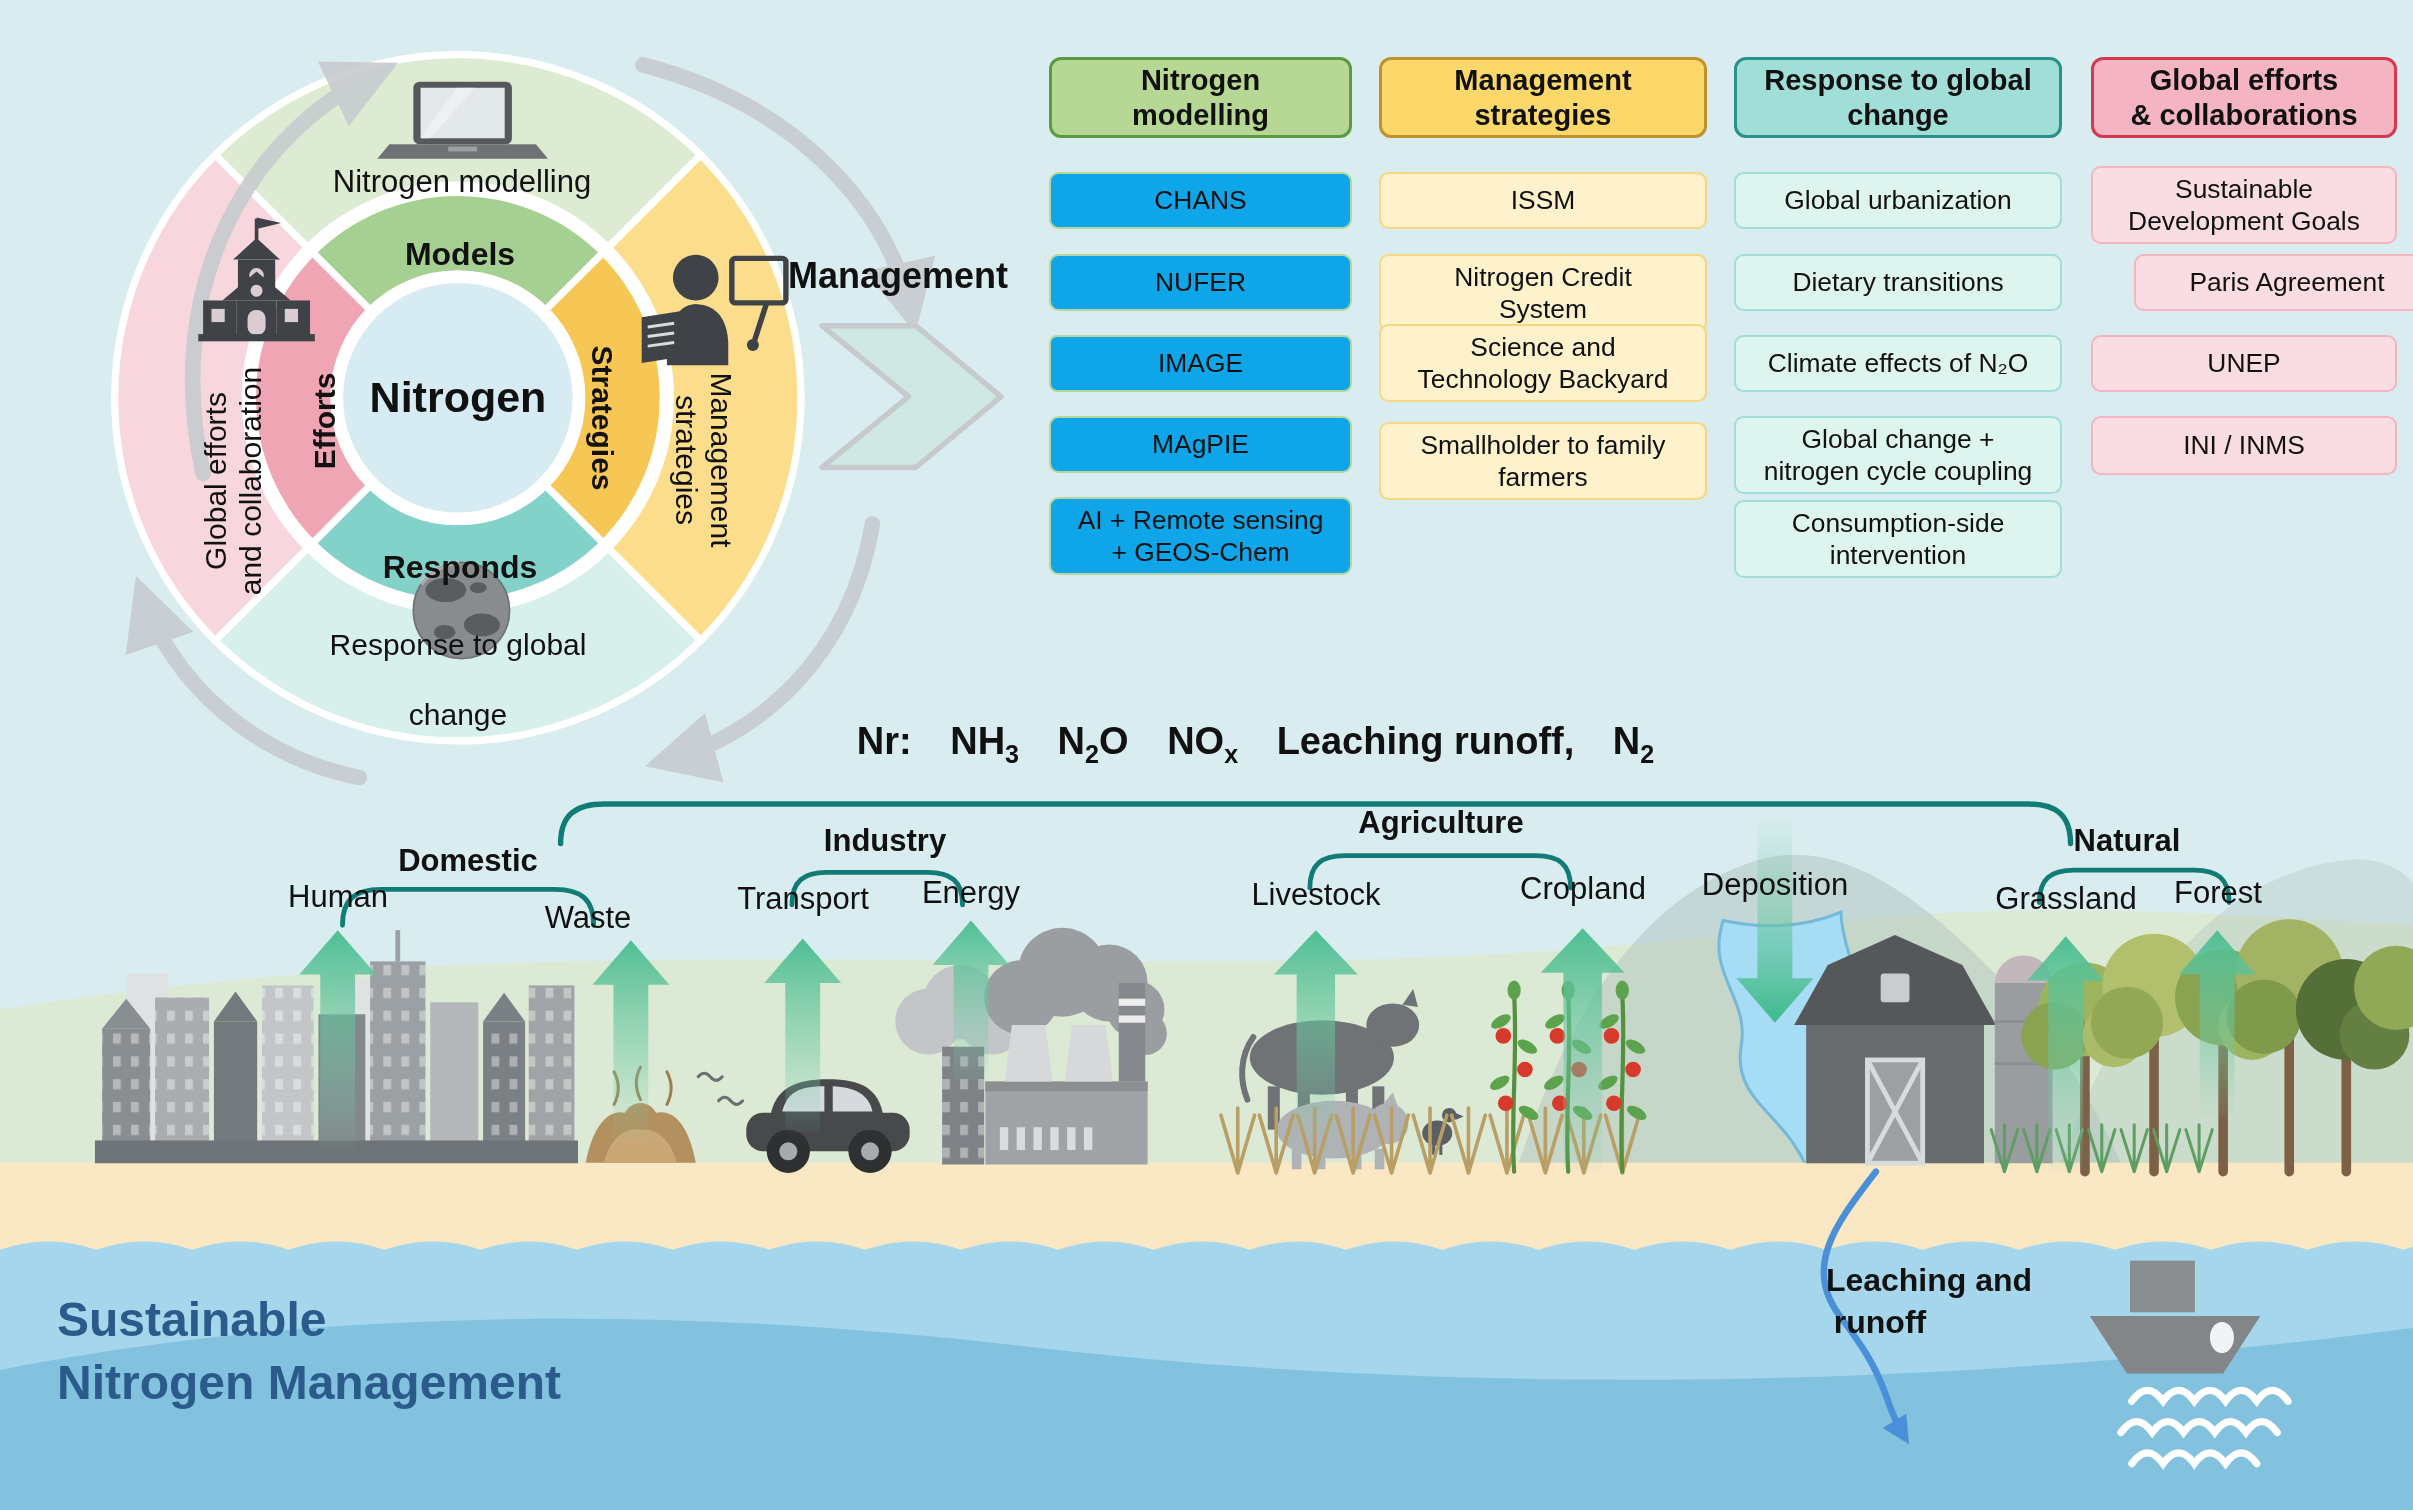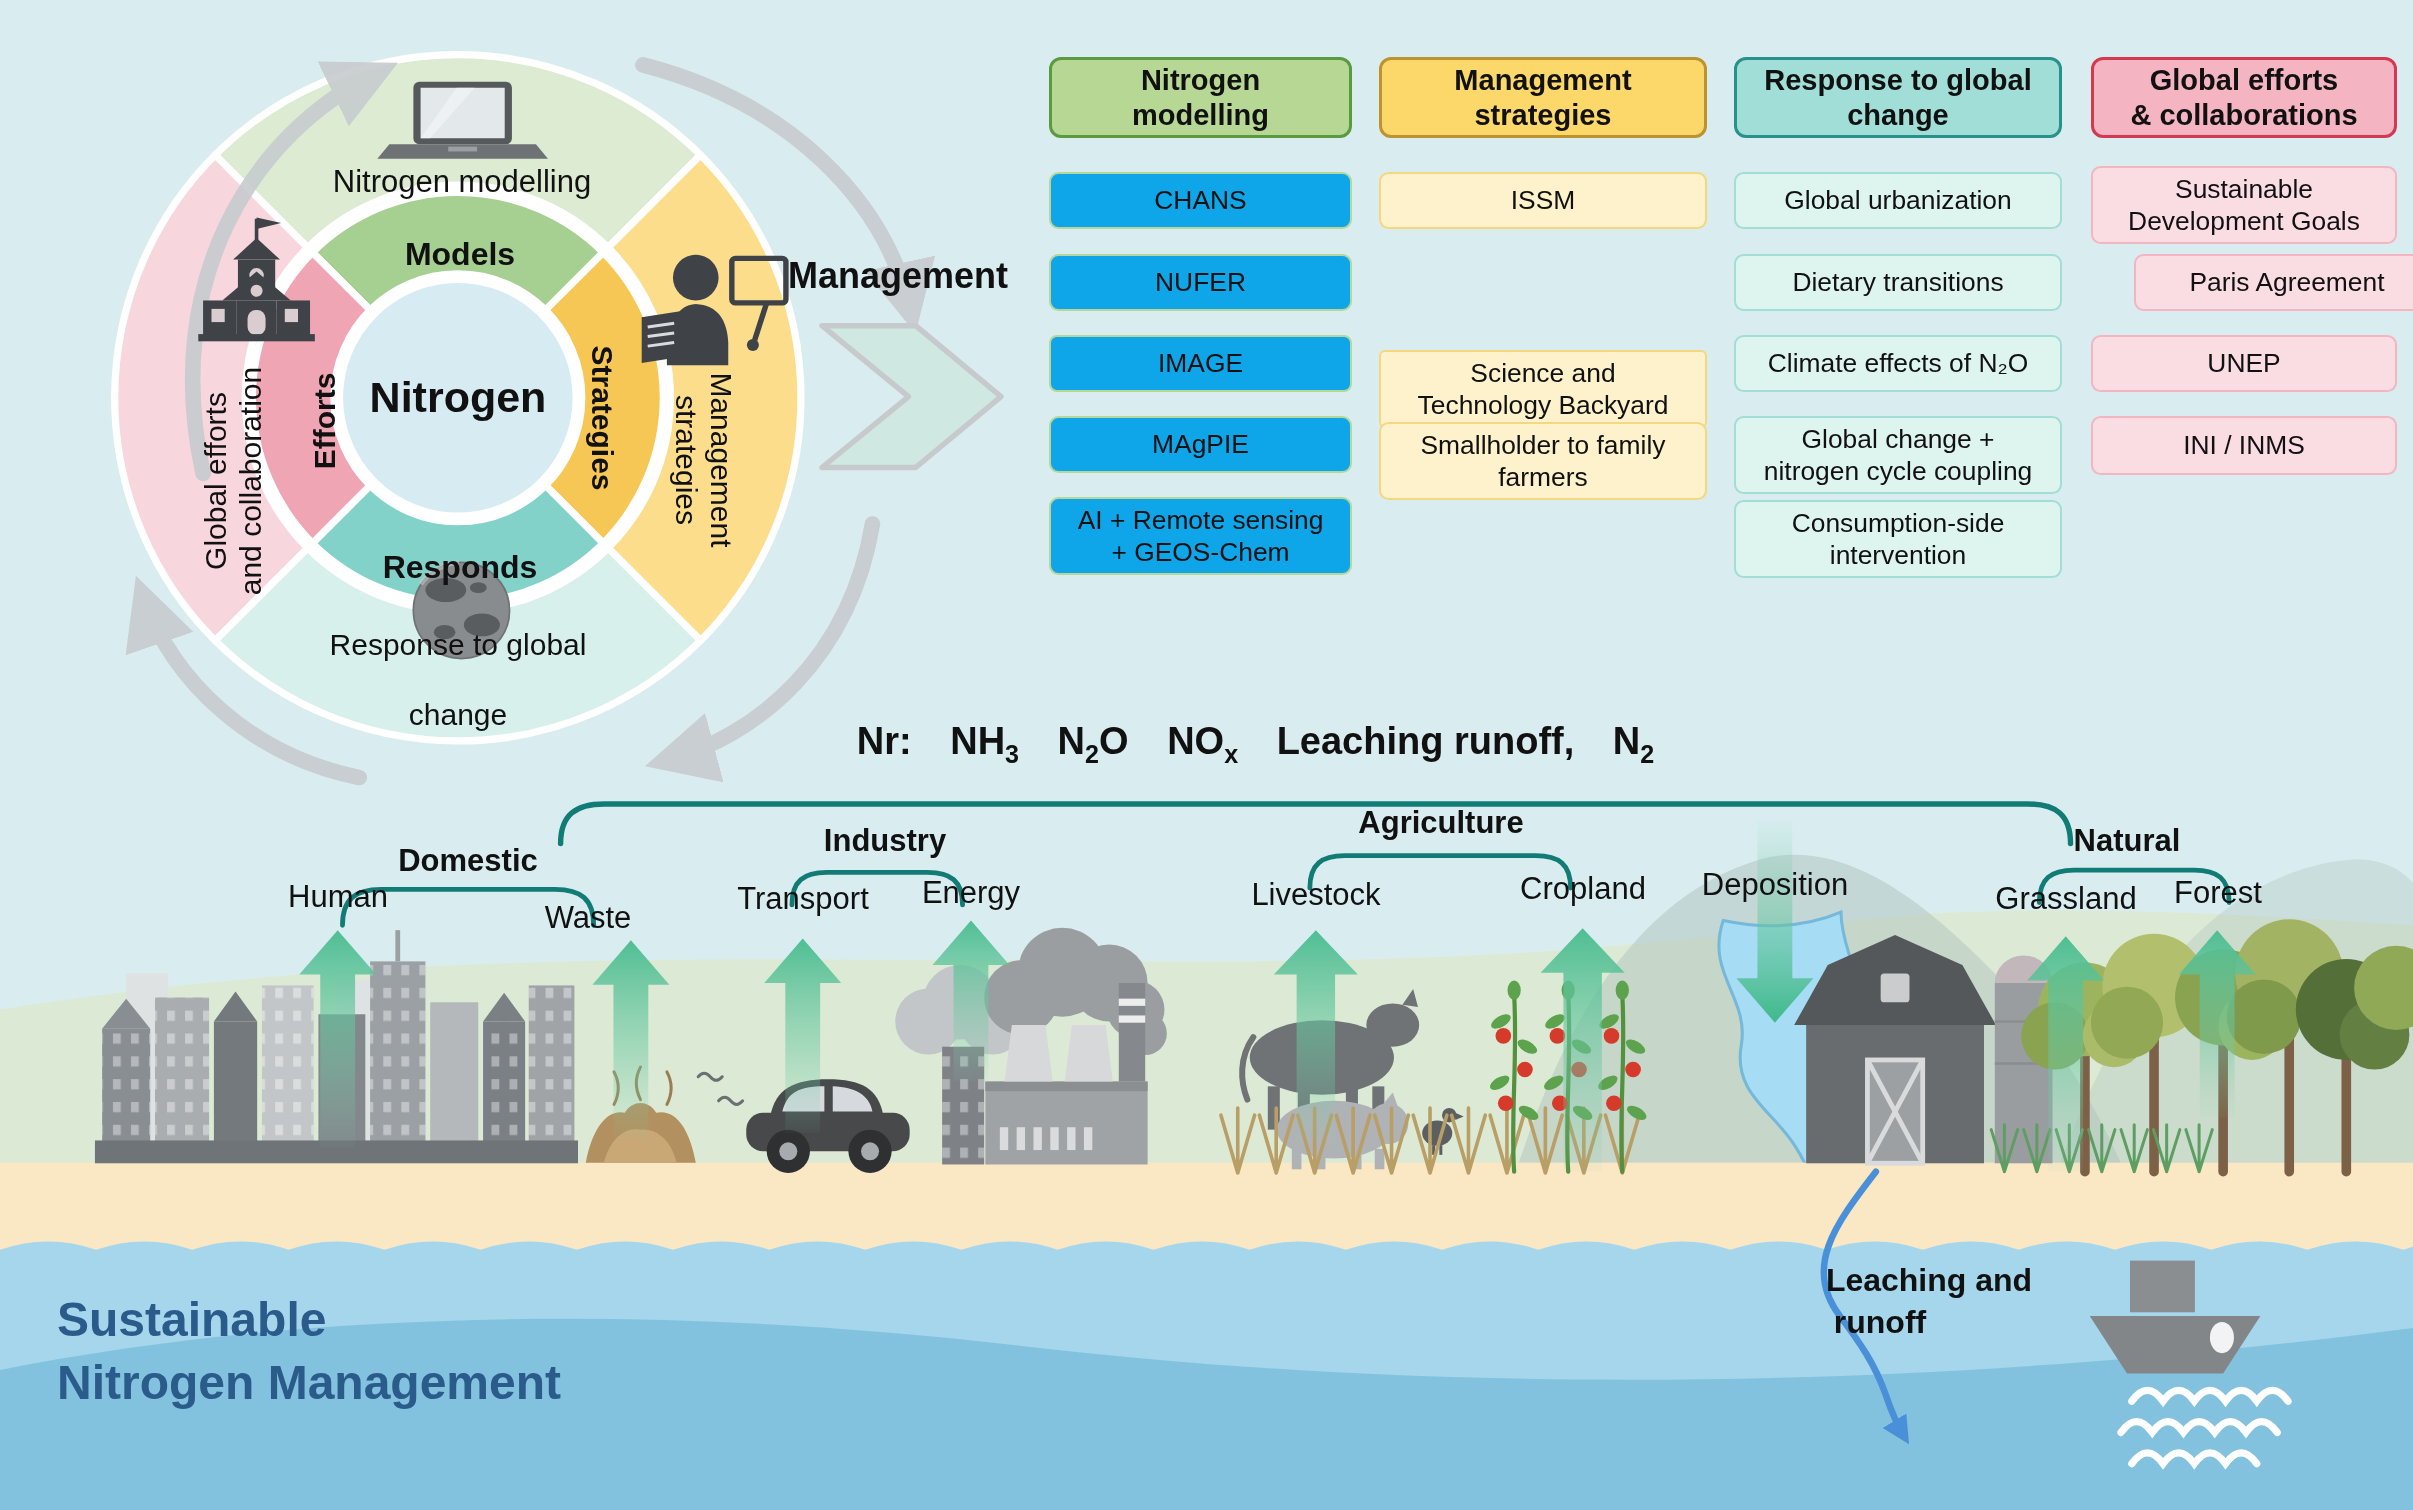--- a/index.html
+++ b/index.html
@@ -414,21 +414,23 @@
 &amp; collaborations</div>
 
 <div class="item i1 c1" style="top:172px;height:57px;">CHANS</div>
 <div class="item i1 c1" style="top:254px;height:57px;">NUFER</div>
 <div class="item i1 c1" style="top:335px;height:57px;border-radius:8px;">IMAGE</div>
 <div class="item i1 c1" style="top:416px;height:57px;">MAgPIE</div>
 <div class="item i1 c1" style="top:497px;height:78px;">AI + Remote sensing
 + GEOS-Chem</div>
 
 <div class="item i2 c2" style="top:172px;height:57px;">ISSM</div>
-<div class="item i2 c2" style="top:350px;height:78px;border-radius:6px;">Science and
+<div class="item i2 c2" style="top:254px;height:78px;">Nitrogen Credit
+System</div>
+<div class="item i2 c2" style="top:324px;height:78px;">Science and
 Technology Backyard</div>
 <div class="item i2 c2" style="top:422px;height:78px;">Smallholder to family
 farmers</div>
 
 <div class="item i3 c3" style="top:172px;height:57px;">Global urbanization</div>
 <div class="item i3 c3" style="top:254px;height:57px;">Dietary transitions</div>
 <div class="item i3 c3" style="top:335px;height:57px;">Climate effects of N₂O</div>
 <div class="item i3 c3" style="top:416px;height:78px;">Global change +
 nitrogen cycle coupling</div>
 <div class="item i3 c3" style="top:500px;height:78px;">Consumption-side

